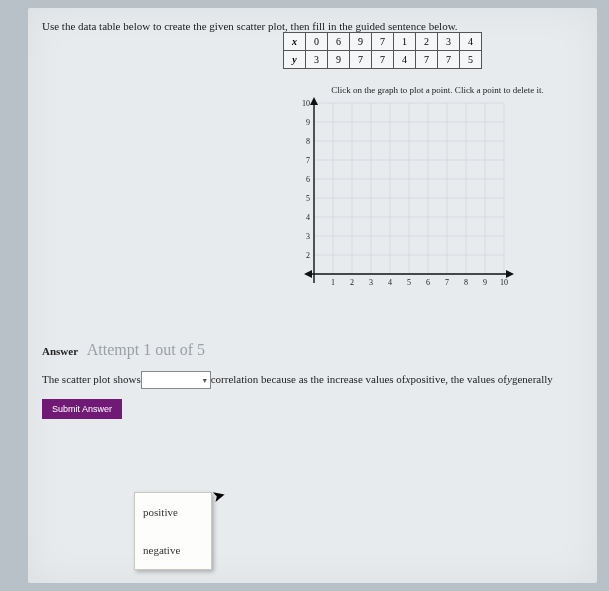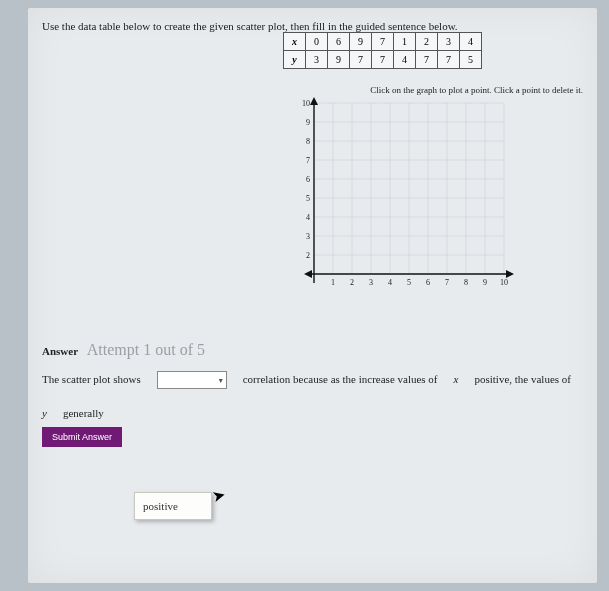--- a/index.html
+++ b/index.html
@@ -39,21 +39,21 @@
     border: 1px solid #555;
     width: 22px;
     height: 18px;
     text-align: center;
     vertical-align: middle;
     background: #f5f6f7;
   }
   table.data td.hdr { font-weight: bold; font-style: italic; }
   .plot-hint {
     font-size: 9px;
-    text-align: right;
+    text-align: center;
     margin: 16px 0 2px 250px;
     color: #222;
   }
   .plot-wrap {
     margin-left: 250px;
   }
   svg.plot {
     display: block;
   }
   .answer-row {
@@ -62,21 +62,21 @@
     color: #222;
   }
   .answer-label { font-weight: bold; margin-top: 28px; }
   .attempt { color: #9aa0a6; font-size: 16px; margin-left: 6px; font-weight: normal;}
   .sentence-row {
     margin-top: 14px;
     font-size: 11px;
     color: #222;
     display: flex;
     align-items: flex-start;
-    gap: 16px;
+    gap: 0;
     flex-wrap: wrap;
     position: relative;
   }
   .dd-box {
     width: 70px;
     height: 18px;
     border: 1px solid #888;
     background: #fff;
     display: inline-flex;
     align-items: center;
@@ -105,21 +105,21 @@
     left: 134px;
     top: 492px;
     width: 78px;
     background: #fdfdfc;
     border: 1px solid #c8c8c0;
     box-shadow: 2px 2px 4px rgba(0,0,0,0.25);
     font-size: 11px;
     z-index: 5;
   }
   .dropdown-open .opt {
-    padding: 7px 8px;
+    padding: 13px 8px;
     cursor: pointer;
     color: #333;
   }
   .cursor-arrow {
     position: absolute;
     left: 212px;
     top: 486px;
     font-size: 16px;
     color: #000;
     z-index: 6;
@@ -241,15 +241,16 @@
     <span class="italic">y</span>
     <span>generally</span>
   </div>
 
   <button class="submit-btn">Submit Answer</button>
 
 </div>
 
 <div class="dropdown-open">
   <div class="opt">positive</div>
+  <div class="opt">negative</div>
 </div>
 
 <div class="cursor-arrow">➤</div>
 
 </body></html>

